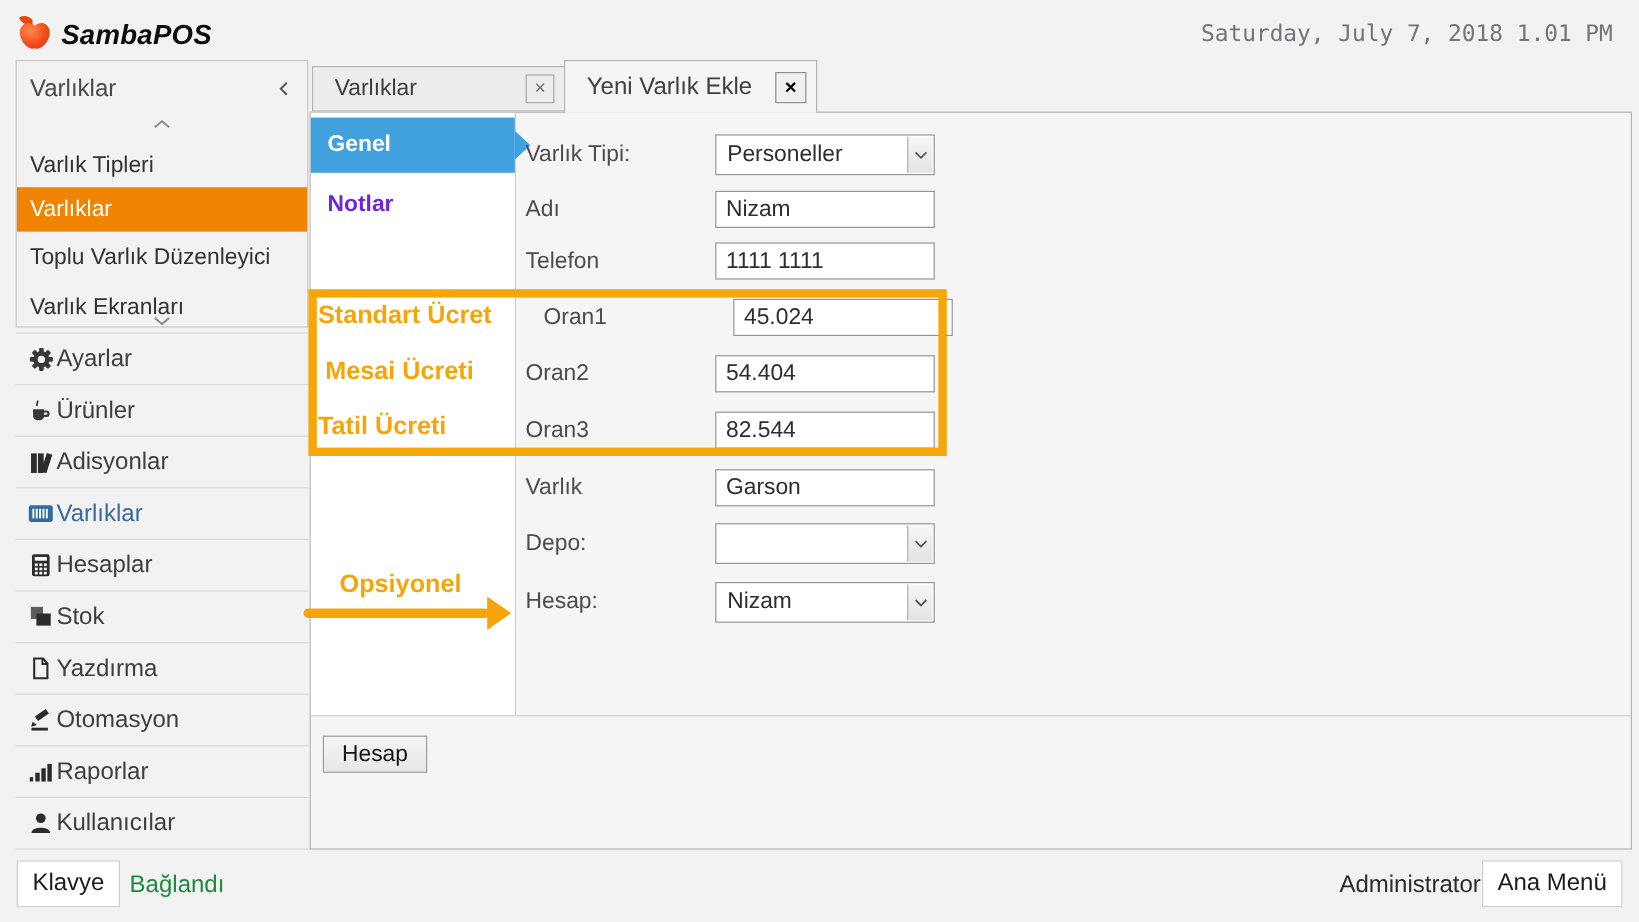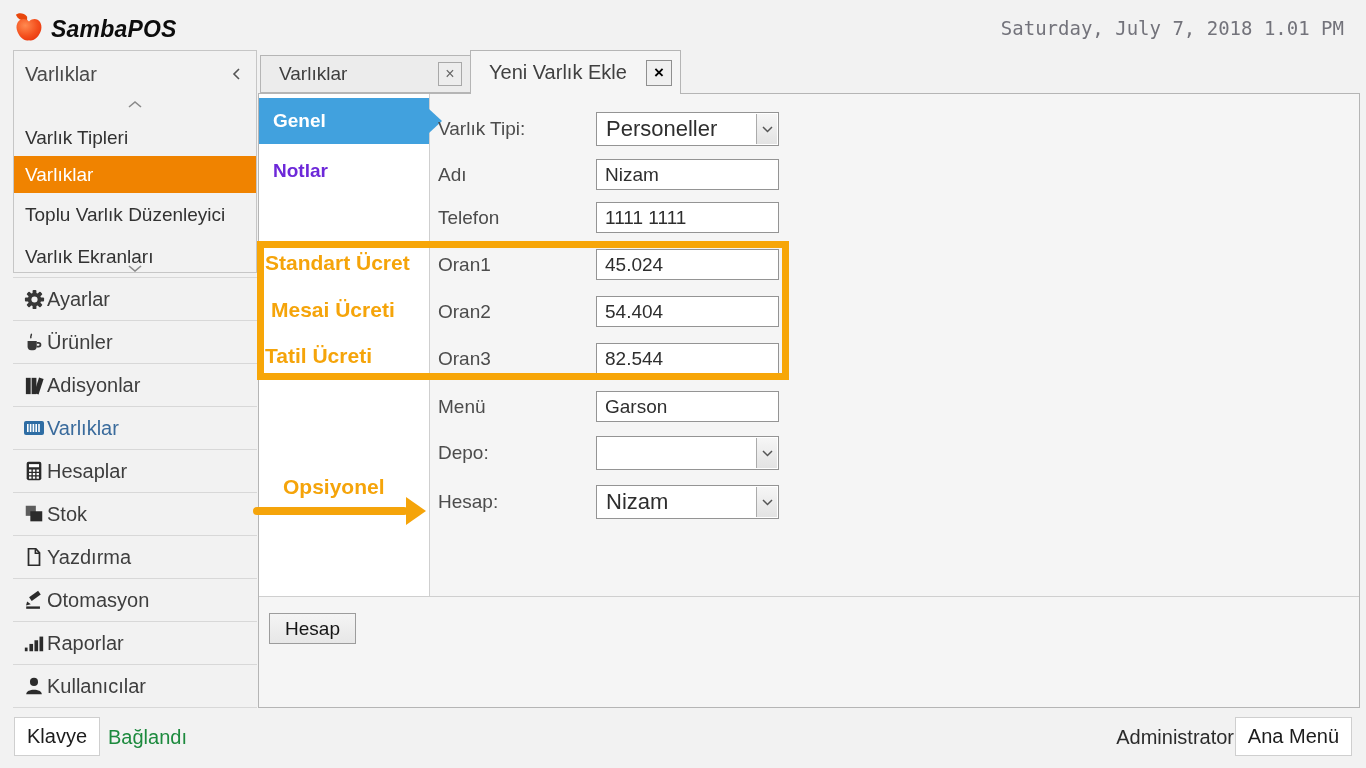--- a/index.html
+++ b/index.html
@@ -65,26 +65,26 @@
   
   .frow{position:absolute;left:179px;width:530px;}
   .flabel{position:absolute;left:0;top:0;bottom:0;font-size:19px;color:#4c4c4c;
     display:flex;align-items:center;}
   .tinput{position:absolute;left:158px;top:0;width:183px;height:31px;box-sizing:border-box;
     border:1px solid #949494;background:#fff;padding:0 8px;font-size:19px;color:#2e2e2e;
     font-family:"Liberation Sans",sans-serif;}
   .fsel{position:absolute;left:158px;top:0;width:183px;height:34px;box-sizing:border-box;
     border:1px solid #949494;background:#fff;cursor:pointer;}
   .fsel .selval{position:absolute;left:9px;top:0;height:32px;line-height:32px;
-    font-size:22px;color:#2e2e2e;}
+    font-size:19px;color:#2e2e2e;}
   .fsel .selbtn{position:absolute;right:1px;top:1px;bottom:1px;width:20px;
     background:linear-gradient(#f6f6f6,#e3e3e3);border-left:1px solid #ababab;
     display:flex;align-items:center;justify-content:center;}
   .r0{top:18px;height:34px;} .r1{top:65px;height:31px;} .r2{top:108px;height:31px;}
-  .r3{top:155px;height:31px;} .r4{top:202px;height:31px;} .r5{top:249px;height:31px;}
+  .r3{top:155px;height:31px;margin-left:15px;} .r4{top:202px;height:31px;} .r5{top:249px;height:31px;}
   .r6{top:297px;height:31px;} .r7{top:342px;height:34px;} .r8{top:391px;height:34px;}
   
   .ann{color:#f5a40a;font-weight:600;font-size:21px;position:absolute;z-index:7;white-space:nowrap;}
   .ann-box{position:absolute;left:-2px;top:147px;width:532px;height:139px;
     border:7px solid #f7a608;box-sizing:border-box;z-index:6;pointer-events:none;}
   .a0{left:6px;top:157px;} .a1{left:12px;top:204px;} .a2{left:6px;top:250px;}
   .a3{left:24px;top:381px;}
   .arrow-shaft{position:absolute;left:-6px;top:413px;width:155px;height:8px;
     background:#f5a40a;border-radius:4px;z-index:6;}
   .arrow-head{position:absolute;left:147px;top:403px;width:0;height:0;
@@ -315,21 +315,21 @@
   </div>
   <div class="frow r4">
     <span class="flabel">Oran2</span>
     <input class="tinput" value="54.404" style="">
   </div>
   <div class="frow r5">
     <span class="flabel">Oran3</span>
     <input class="tinput" value="82.544" style="">
   </div>
   <div class="frow r6">
-    <span class="flabel">Menü</span>
+    <span class="flabel">Varlık</span>
     <input class="tinput" value="Garson" style="">
   </div>
   <div class="frow r7">
     <span class="flabel">Depo:</span>
     <div class="fsel">
       <span class="selval"></span>
       <span class="selbtn">
         <svg width="11" height="7" viewBox="0 0 11 7">
             <polyline points="1,1 5.5,5.5 10,1" fill="none" stroke="#555" stroke-width="1.5"></polyline>
           </svg>

